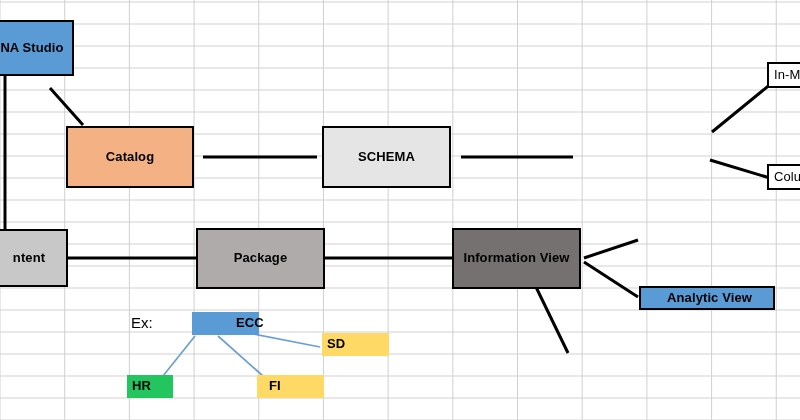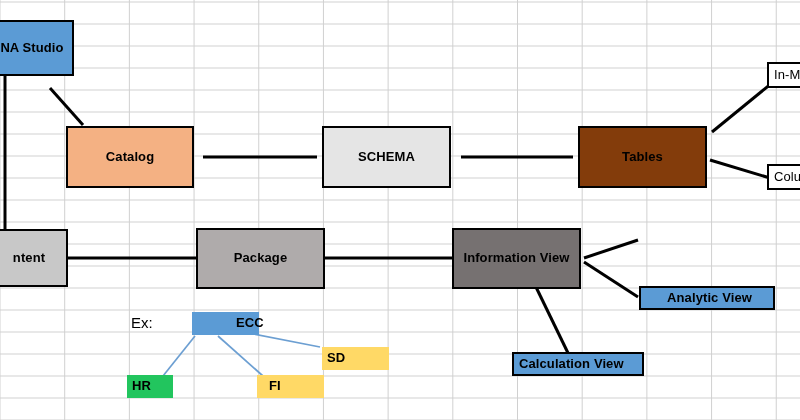--- a/index.html
+++ b/index.html
@@ -109,23 +109,20 @@
   </div>
 
   <div class="node" style="left:66px; top:126px; width:128px; height:62px; background:#F4B183;">
     <span>Catalog</span>
   </div>
 
   <div class="node" style="left:322px; top:126px; width:129px; height:62px; background:#e5e5e5;">
     <span>SCHEMA</span>
   </div>
 
-  <div class="node" style="left:578px; top:126px; width:129px; height:62px; background:#833C0B;">
-    <span>Tables</span>
-  </div>
 
   <div class="node thin left-align nb-right" style="left:767px; top:62px; width:40px; height:26px; background:#FFFFFF; font-weight:normal;">
     <span>In-M</span>
   </div>
 
   <div class="node thin left-align nb-right" style="left:767px; top:164px; width:40px; height:26px; background:#FFFFFF; font-weight:normal;">
     <span>Colu</span>
   </div>
 
   <div class="node nb-left" style="left:-8px; top:229px; width:76px; height:58px; background:#C8C8C8;">
@@ -138,35 +135,32 @@
 
   <div class="node" style="left:452px; top:228px; width:129px; height:61px; background:#767171;">
     <span>Information View</span>
   </div>
 
 
   <div class="node left-align" style="left:639px; top:286px; width:136px; height:24px; background:#5B9BD5;justify-content:center;">
     <span>Analytic View</span>
   </div>
 
-  <div class="node left-align" style="left:512px; top:352px; width:132px; height:24px; background:#5B9BD5;">
-    <span>Calculation View</span>
-  </div>
 
   <div class="plain-label" style="left:131px; top:314px;">Ex:</div>
 
   <div class="node left-align" style="left:192px; top:312px; width:67px; height:23px; background:#5B9BD5; border:none;padding-left:44px;">
     <span>ECC</span>
   </div>
 
   <div class="node left-align" style="left:127px; top:375px; width:46px; height:23px; background:#22c55e; border:none;">
     <span>HR</span>
   </div>
 
   <div class="node left-align" style="left:257px; top:375px; width:67px; height:23px; background:#FFD966; border:none;padding-left:12px;">
     <span>FI</span>
   </div>
 
-  <div class="node left-align" style="left:322px; top:347px; width:67px; height:23px; background:#FFD966; border:none;">
+  <div class="node left-align" style="left:322px; top:333px; width:67px; height:23px; background:#FFD966; border:none;">
     <span>SD</span>
   </div>
 
 </div>
 
 </body></html>

